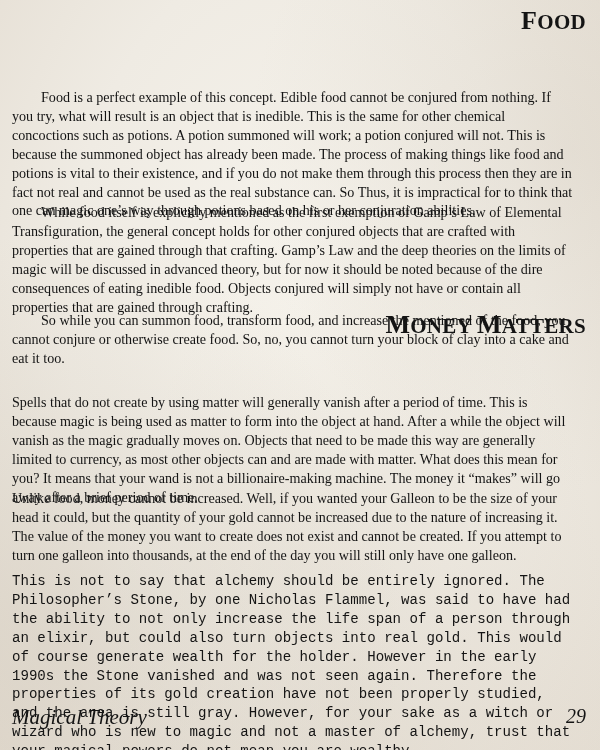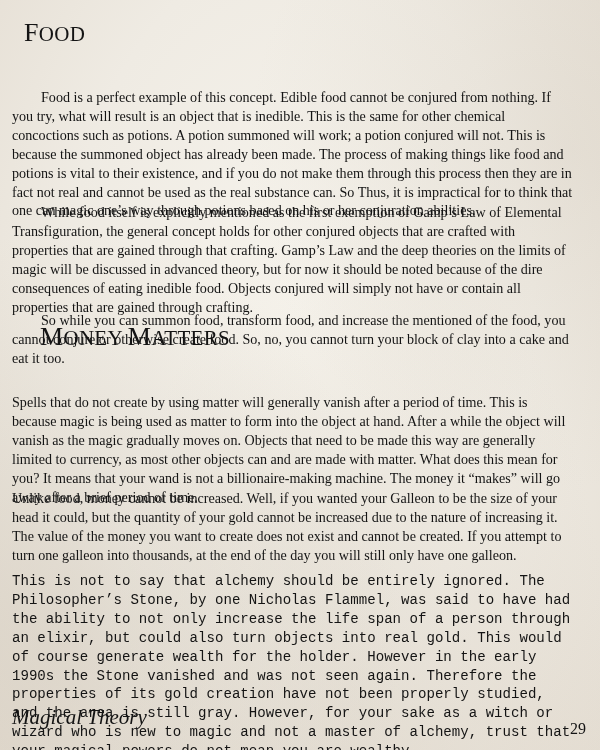--- a/index.html
+++ b/index.html
@@ -29,23 +29,23 @@
         radial-gradient(ellipse at 60% 95%, rgba(210,200,185,0.3) 0%, rgba(210,200,185,0) 50%);
       pointer-events: none;
     }
     .content {
       position: absolute;
       left: 12px;
       right: 14px;
       top: 0;
     }
     h2.section-title {
-      margin: 12px;
-      text-align: left;
-      font-weight: normal;
+      margin: 0;
+      text-align: right;
+      font-weight: bold;
       font-size: 21px;
       letter-spacing: 0.3px;
       font-variant: small-caps;
       line-height: 1;
     }
     h2.section-title .cap {
       font-size: 26px;
     }
     .title-food {
       position: absolute;
@@ -77,22 +77,23 @@
     .footer-left {
       position: absolute;
       left: 12px;
       bottom: 20px;
       font-style: italic;
       font-size: 21px;
     }
     .footer-right {
       position: absolute;
       right: 14px;
-      bottom: 12px;
-      font-size: 16px;
+      bottom: 22px;
+      font-style: italic;
+      font-size: 20px;
     }
   </style>
 </head>
 <body>
 
 <div class="page">
   <div class="texture"></div>
 
   <div class="content">
 

